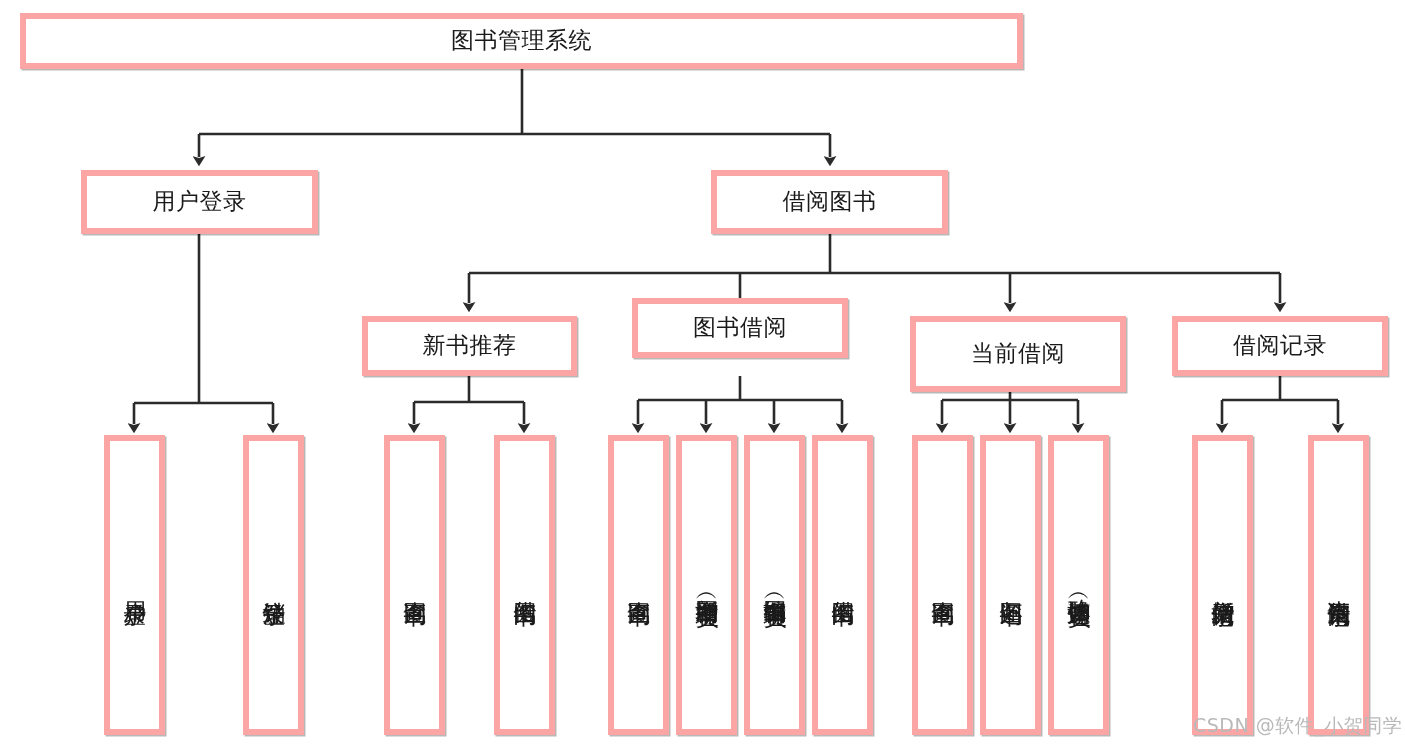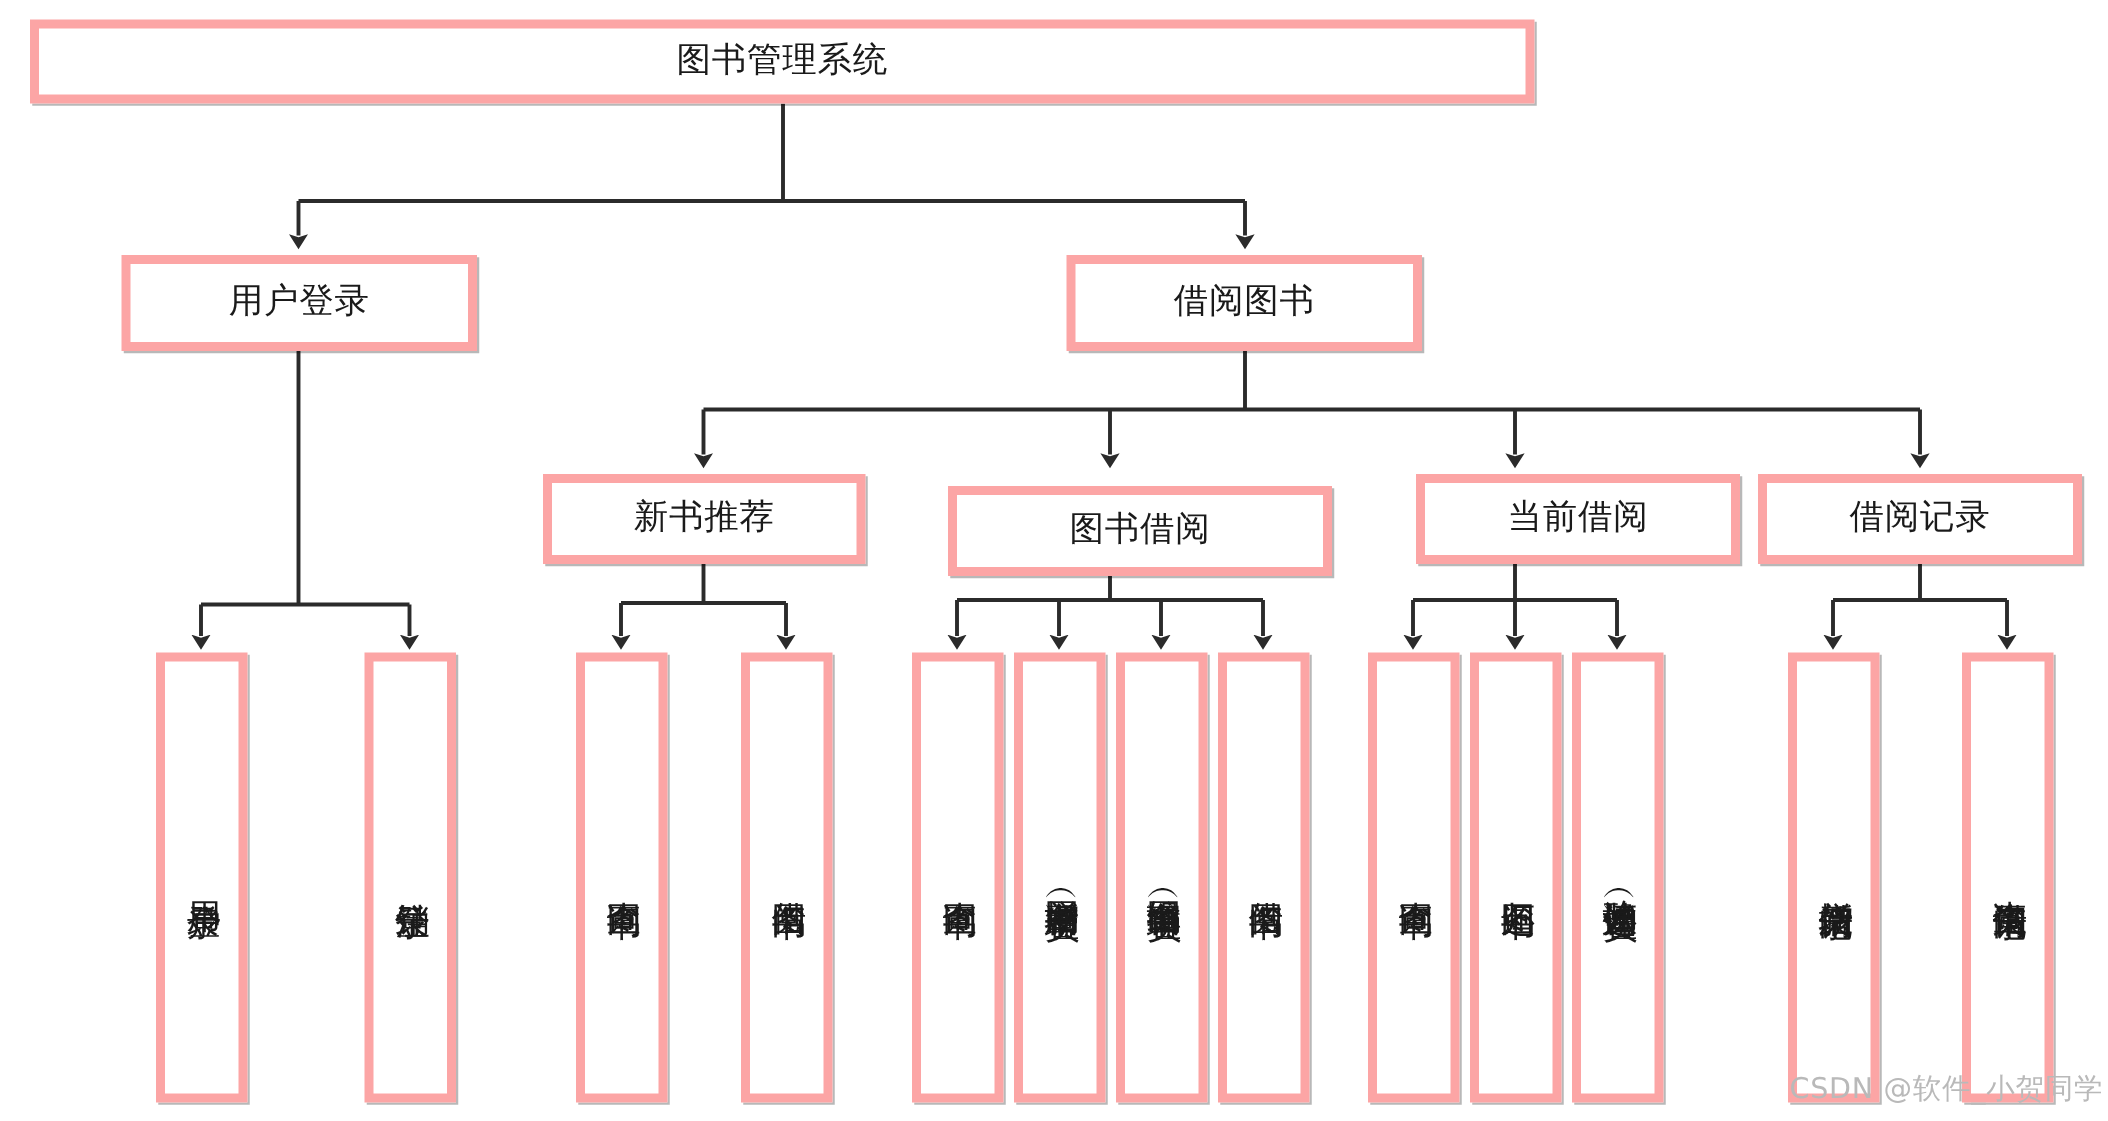--- a/index.html
+++ b/index.html
@@ -129,24 +129,24 @@
   <div class="node" style="left:81px; top:170px; width:237px; height:64px;">
     <span class="label">用户登录</span>
   </div>
   <div class="node" style="left:711px; top:170px; width:237px; height:64px;">
     <span class="label">借阅图书</span>
   </div>
 
   <div class="node" style="left:362px; top:316px; width:215px; height:60px;">
     <span class="label">新书推荐</span>
   </div>
-  <div class="node" style="left:632px; top:324px; width:256px; height:60px;">
+  <div class="node" style="left:632px; top:298px; width:216px; height:60px;">
     <span class="label">图书借阅</span>
   </div>
-  <div class="node" style="left:944px; top:316px; width:216px; height:60px;">
+  <div class="node" style="left:910px; top:316px; width:216px; height:76px;">
     <span class="label">当前借阅</span>
   </div>
   <div class="node" style="left:1172px; top:316px; width:216px; height:60px;">
     <span class="label">借阅记录</span>
   </div>
 
   <div class="node vertical" style="left:104px; top:435px; width:61px; height:300px;">
     <span class="label">用户登录</span>
   </div>
   <div class="node vertical" style="left:243px; top:435px; width:61px; height:300px;">

